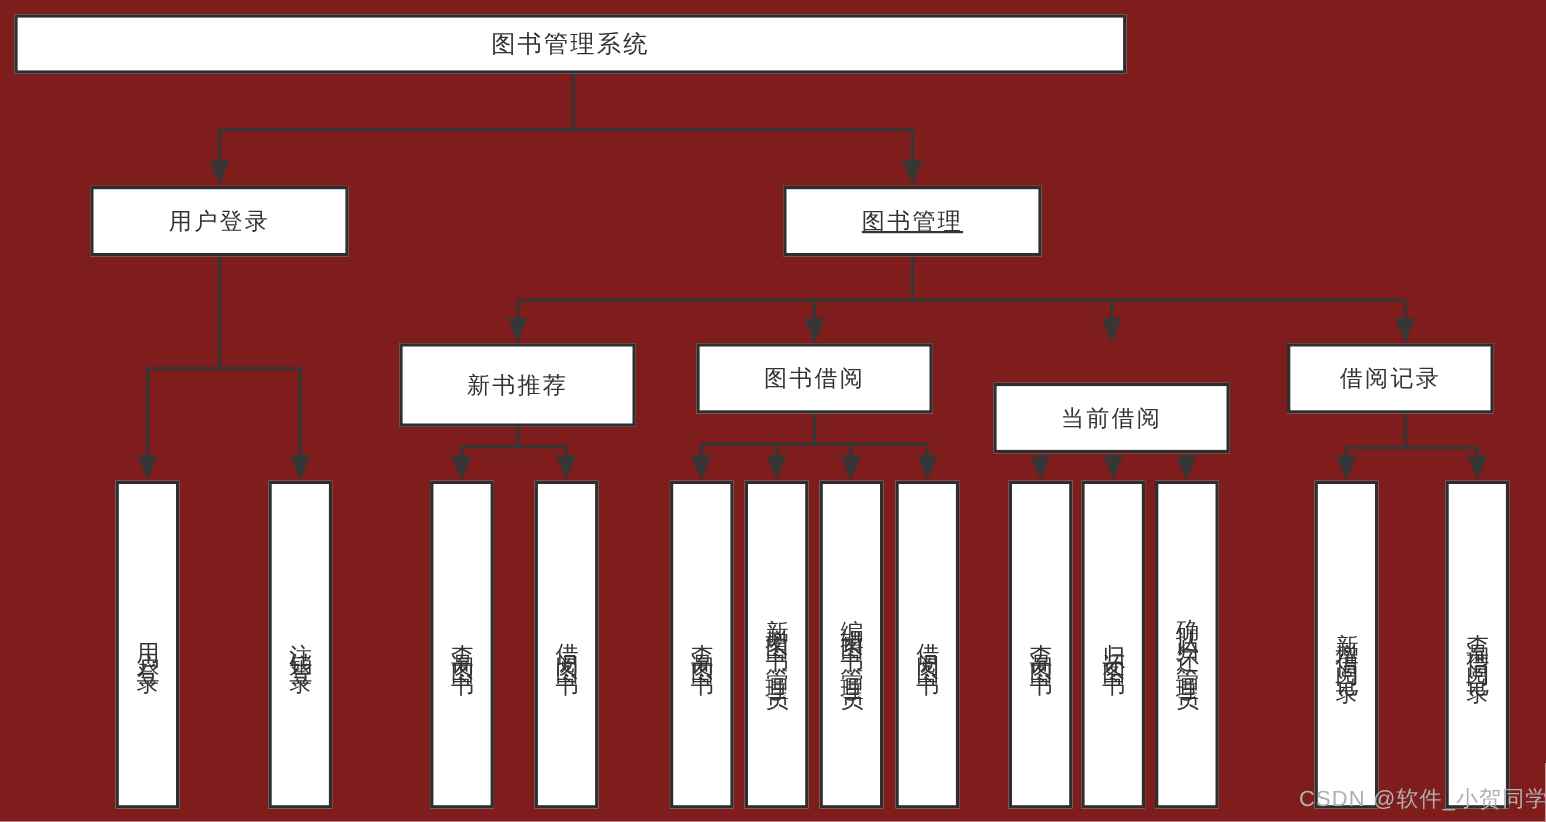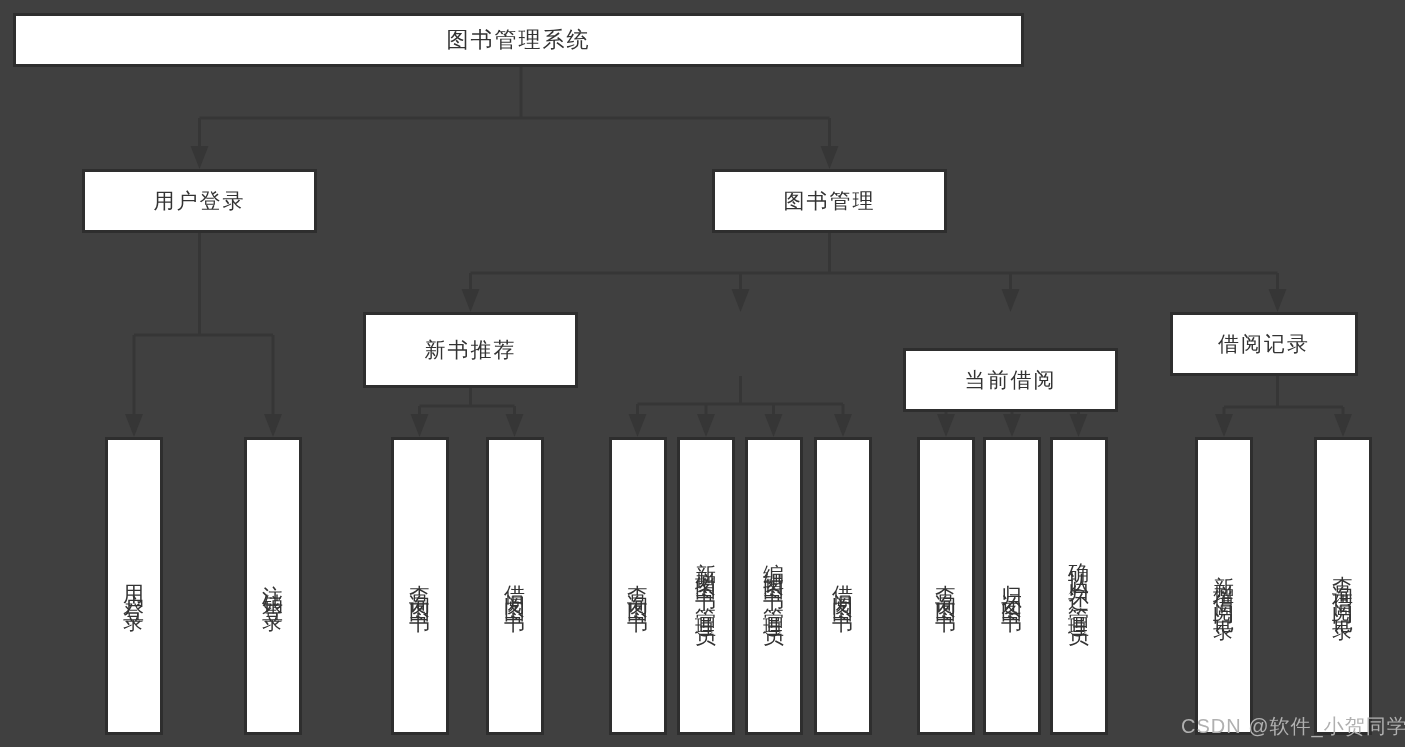--- a/index.html
+++ b/index.html
@@ -1,17 +1,17 @@
 <!DOCTYPE html>
 <html><head>
 <meta charset="utf-8">
 <style>
   html,body{margin:0;padding:0;background:#ffffff;}
   .canvas{
-    position:relative;width:1405px;height:747px;background:#404040;overflow:hidden;
+    position:relative;width:1405px;height:747px;background:#7f1d1d;overflow:hidden;
     font-family:"Liberation Sans","DejaVu Sans",sans-serif;color:#333333;
   }
   .connectors{position:absolute;left:0;top:0;z-index:1;}
   .connectors .ln{stroke:#363636;stroke-width:3;fill:none;}
   .connectors .heads use{fill:#363636;stroke:none;}
   .node{
     position:absolute;box-sizing:border-box;background:#ffffff;
     border:3px solid #2e2e2e;display:flex;align-items:center;justify-content:center;
     z-index:2;font-size:21px;letter-spacing:2px;white-space:nowrap;
   }
@@ -69,23 +69,24 @@
       <use href="#ah" x="1012" y="437"></use>
       <use href="#ah" x="1078.5" y="437"></use>
       <use href="#ah" x="1224" y="437"></use>
       <use href="#ah" x="1343" y="437"></use>
     </g>
   </svg>
 
   <div class="node root" style="left:13px;top:13px;width:1011px;height:54px;">图书管理系统</div>
 
   <div class="node" style="left:82px;top:169px;width:235px;height:64px;">用户登录</div>
-  <div class="node" style="left:712px;top:169px;width:235px;height:64px;">图书管理</div>
+  <div class="node" style="left:712px;top:169px;width:235px;height:64px;text-decoration:underline;">图书管理</div>
 
   <div class="node" style="left:363px;top:312px;width:215px;height:76px;">新书推荐</div>
+  <div class="node" style="left:633px;top:312px;width:215px;height:64px;">图书借阅</div>
   <div class="node" style="left:903px;top:312px;width:215px;height:64px;margin-top:36px;">当前借阅</div>
   <div class="node" style="left:1170px;top:312px;width:188px;height:64px;">借阅记录</div>
 
   <div class="leaf" style="left:105px;">
     <span class="vtext">用户登录</span>
   </div>
   <div class="leaf" style="left:244px;">
     <span class="vtext">注销登录</span>
   </div>
   <div class="leaf" style="left:391px;">

